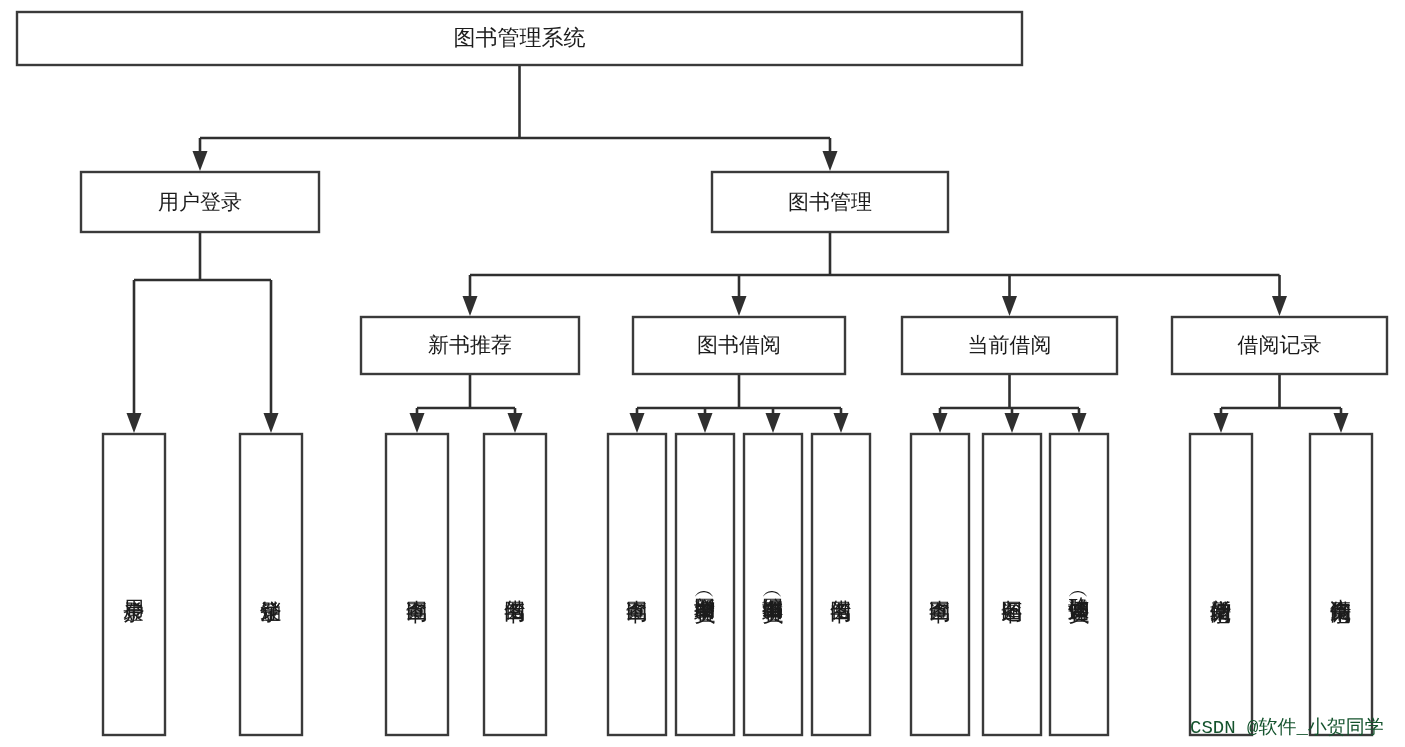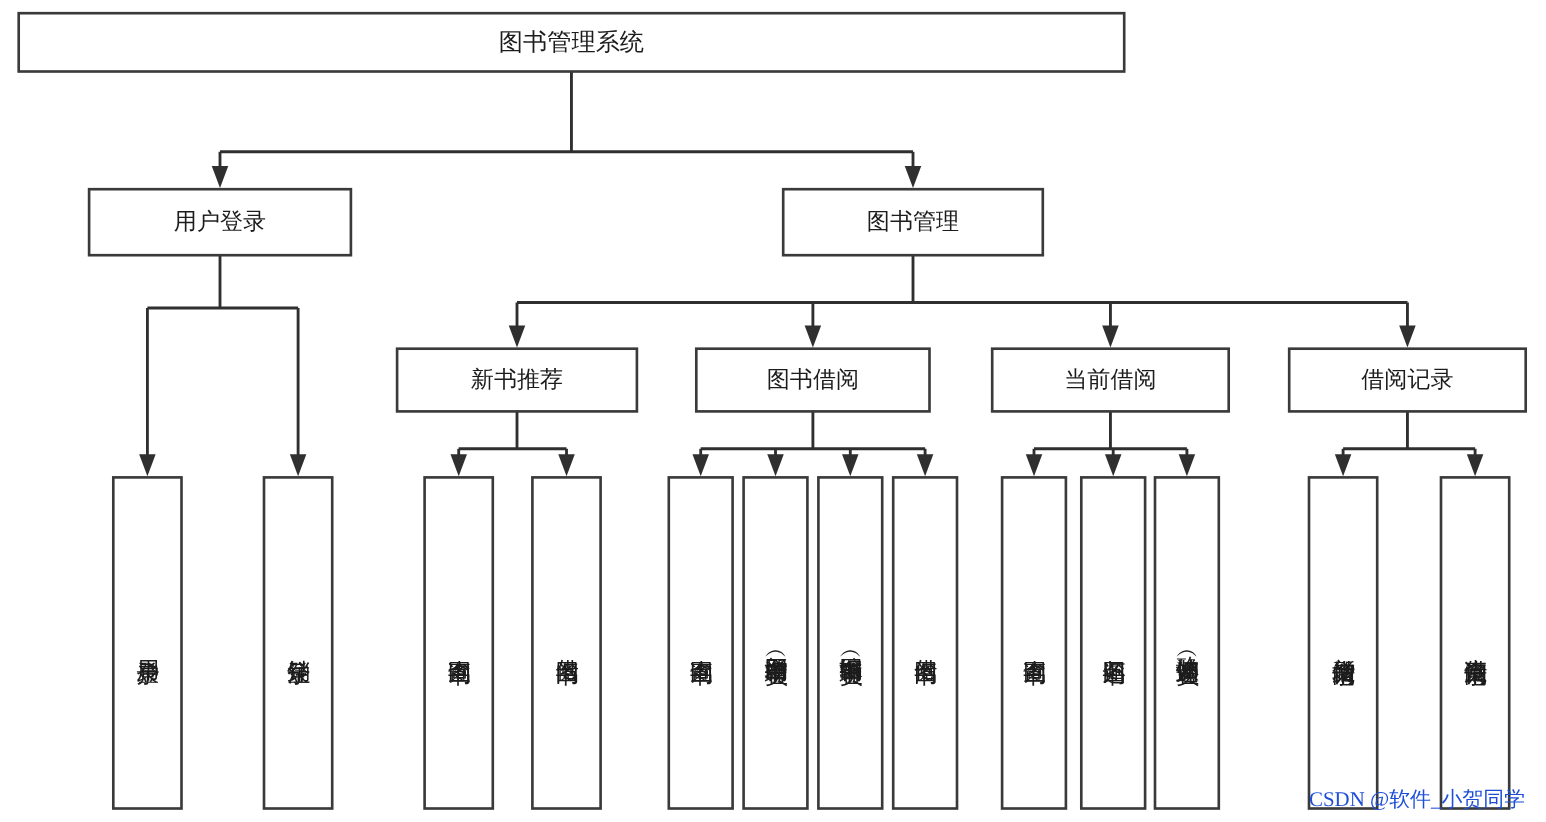--- a/index.html
+++ b/index.html
@@ -66,23 +66,23 @@
     font-size: 21px;
     line-height: 1.02;
     letter-spacing: 1px;
     color: #1c1c1c;
     white-space: nowrap;
     pointer-events: none;
     user-select: none;
   }
   .watermark {
     position: absolute;
-    font-family: Liberation Serif, serif;
+    font-family: Liberation Mono, monospace;
     font-size: 19px;
-    color: #1d4ed8;
+    color: #14532d;
     white-space: nowrap;
     user-select: none;
   }
 </style>
 </head>
 <body>
 
 <div id="diagram-root">
 
   <svg class="diagram-canvas" viewBox="0 0 1405 747">

